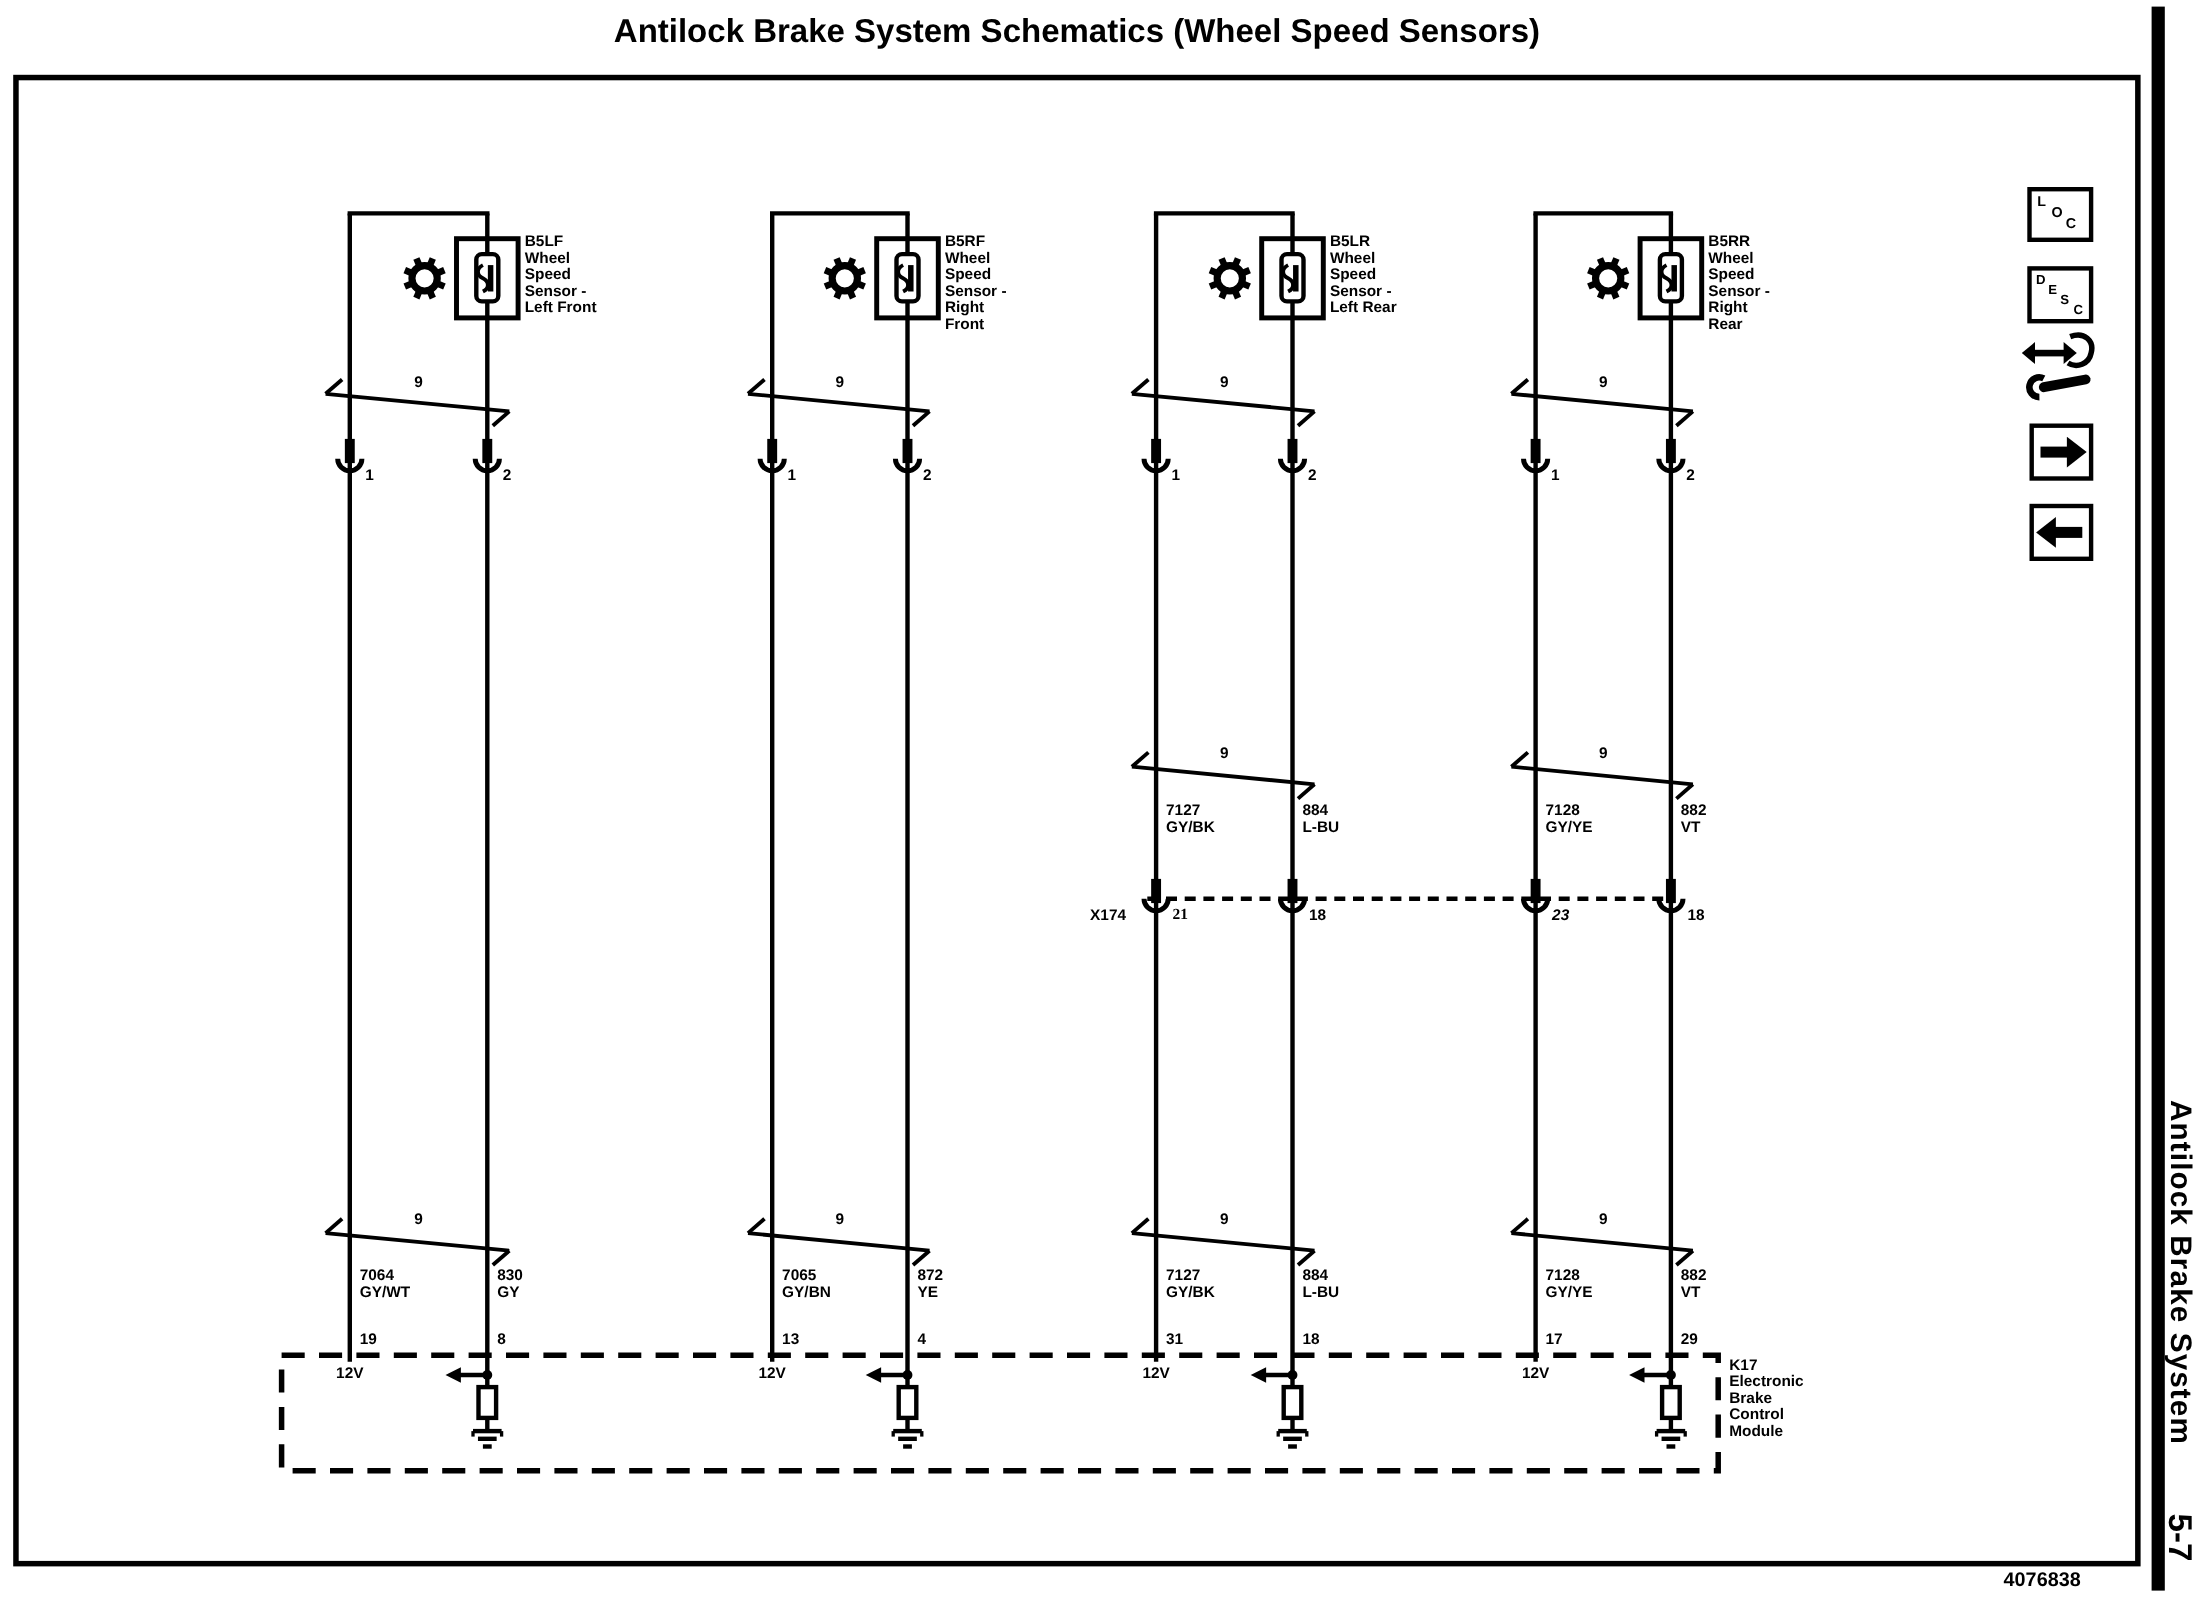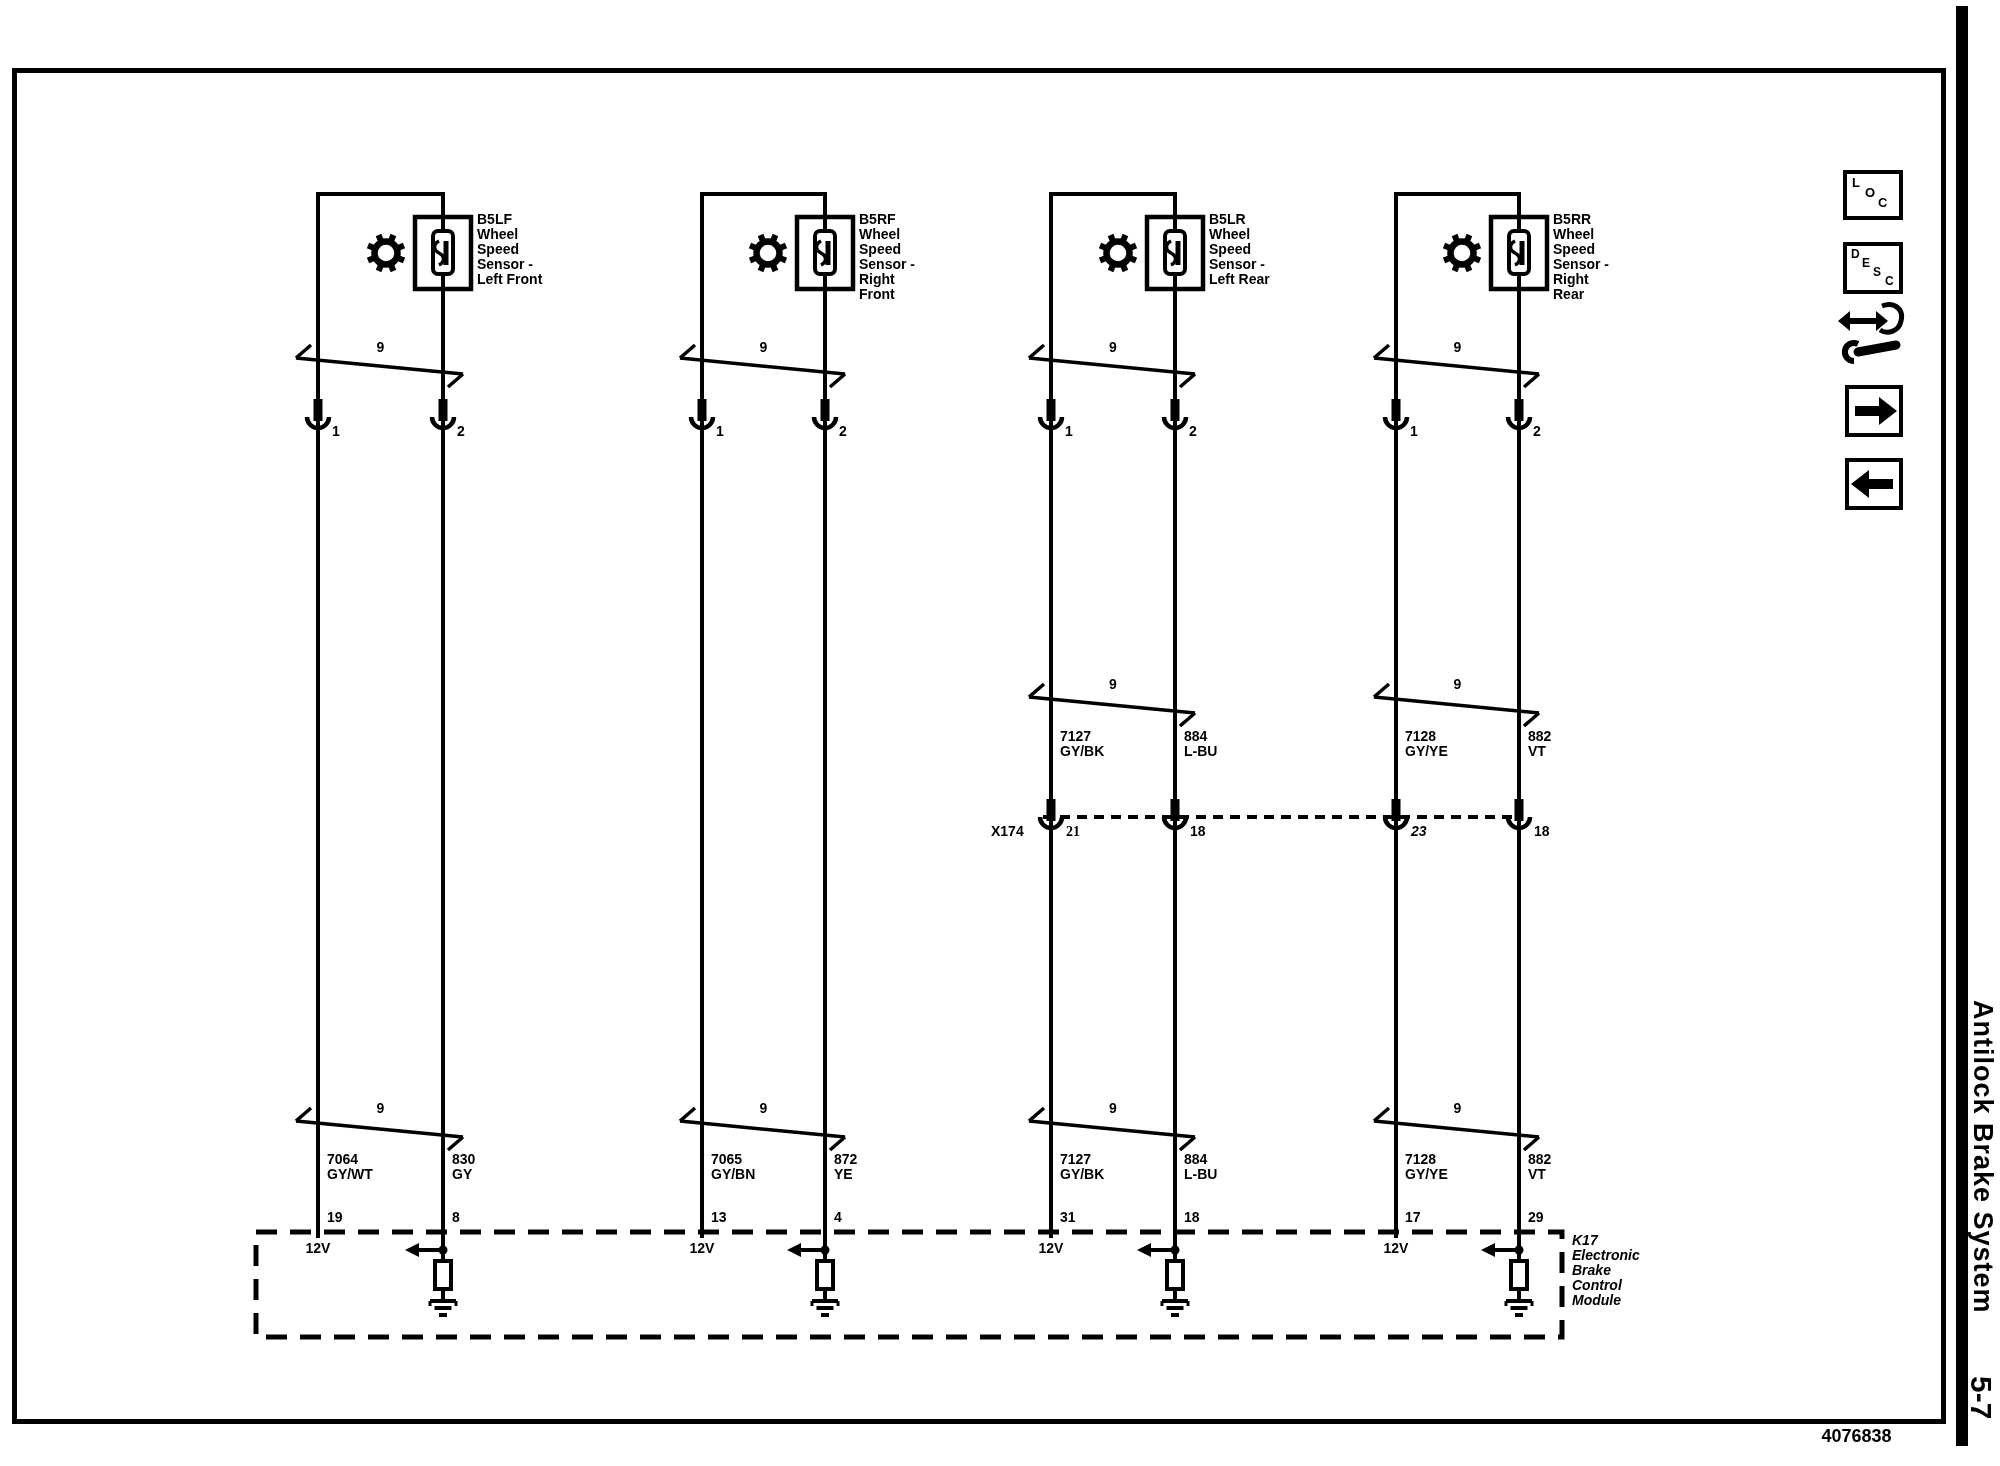--- a/index.html
+++ b/index.html
@@ -19,20 +19,21 @@
   .icon-box{position:absolute;width:60px;height:50px;border:4px solid #000;background:#fff;
          box-sizing:border-box;}
   .step-letter{position:absolute;font:700 13px/13px "Liberation Sans",sans-serif;}
   svg{position:absolute;left:0;top:0;}
 </style>
 </head>
 <body>
 
 <div class="page">
 
+  <div class="title">Antilock Brake System Schematics (Wheel Speed Sensors)</div>
 
   <svg id="wires" width="2000" height="1466" viewBox="0 0 2000 1466">
       <g>
         <line x1="316" y1="194" x2="445" y2="194" stroke="#000" stroke-width="4"></line>
         <line x1="318" y1="194" x2="318" y2="1238" stroke="#000" stroke-width="4"></line>
         <line x1="443" y1="194" x2="443" y2="1261" stroke="#000" stroke-width="4"></line>
         <rect x="415" y="217" width="56" height="72" fill="none" stroke="#000" stroke-width="4.5"></rect>
         <g>
     <circle cx="386" cy="253" r="11.5" fill="none" stroke="#000" stroke-width="6.5"></circle>
           <line x1="398.0104339226467" y1="257.97488462074614" x2="404.01565088397007" y2="260.46232693111926" stroke="#000" stroke-width="6"></line>
@@ -335,21 +336,21 @@
       <div class="dtext" style="left: 1534px; top: 824px;">18</div>
       <div class="dtext ctr" style="left: 1437.5px; top: 1101px; width: 40px;">9</div>
       <div class="dtext" style="left: 1405px; top: 1152px;">7128
 GY/YE</div>
       <div class="dtext" style="left: 1528px; top: 1152px;">882
 VT</div>
       <div class="dtext" style="left: 1405px; top: 1210px;">17</div>
       <div class="dtext" style="left: 1528px; top: 1210px;">29</div>
       <div class="dtext ctr" style="left: 1371px; top: 1241px; width: 50px;">12V</div>
       <div class="dtext" style="left: 991px; top: 824px;">X174</div>
-      <div class="dtext" style="left: 1572px; top: 1233px; font-style: italic;">K17
+      <div class="dtext" style="left: 1572px; top: 1233px;">K17
 Electronic
 Brake
 Control
 Module</div>
     </div>
 
   <div class="icon-box" style="left:1843px;top:170px;">
     <span class="step-letter" style="left:5px;top:2px;">L</span>
     <span class="step-letter" style="left:18px;top:12px;">O</span>
     <span class="step-letter" style="left:31px;top:22px;">C</span>

